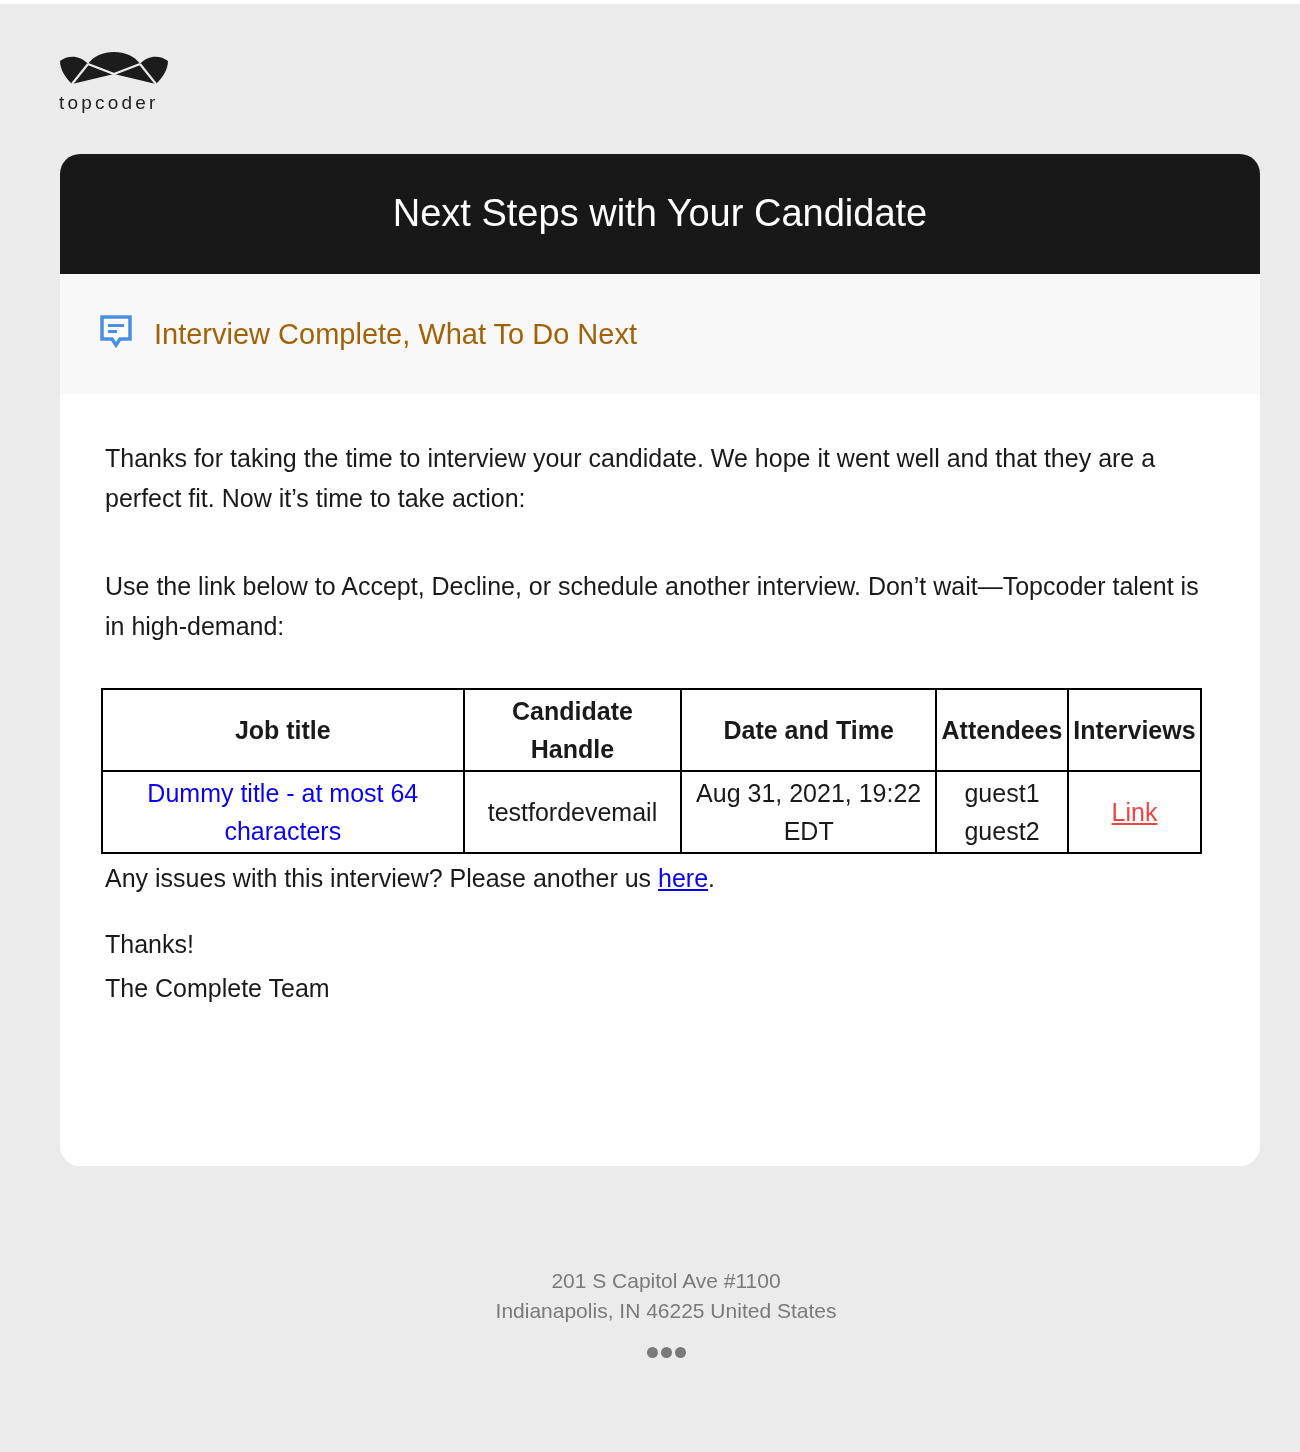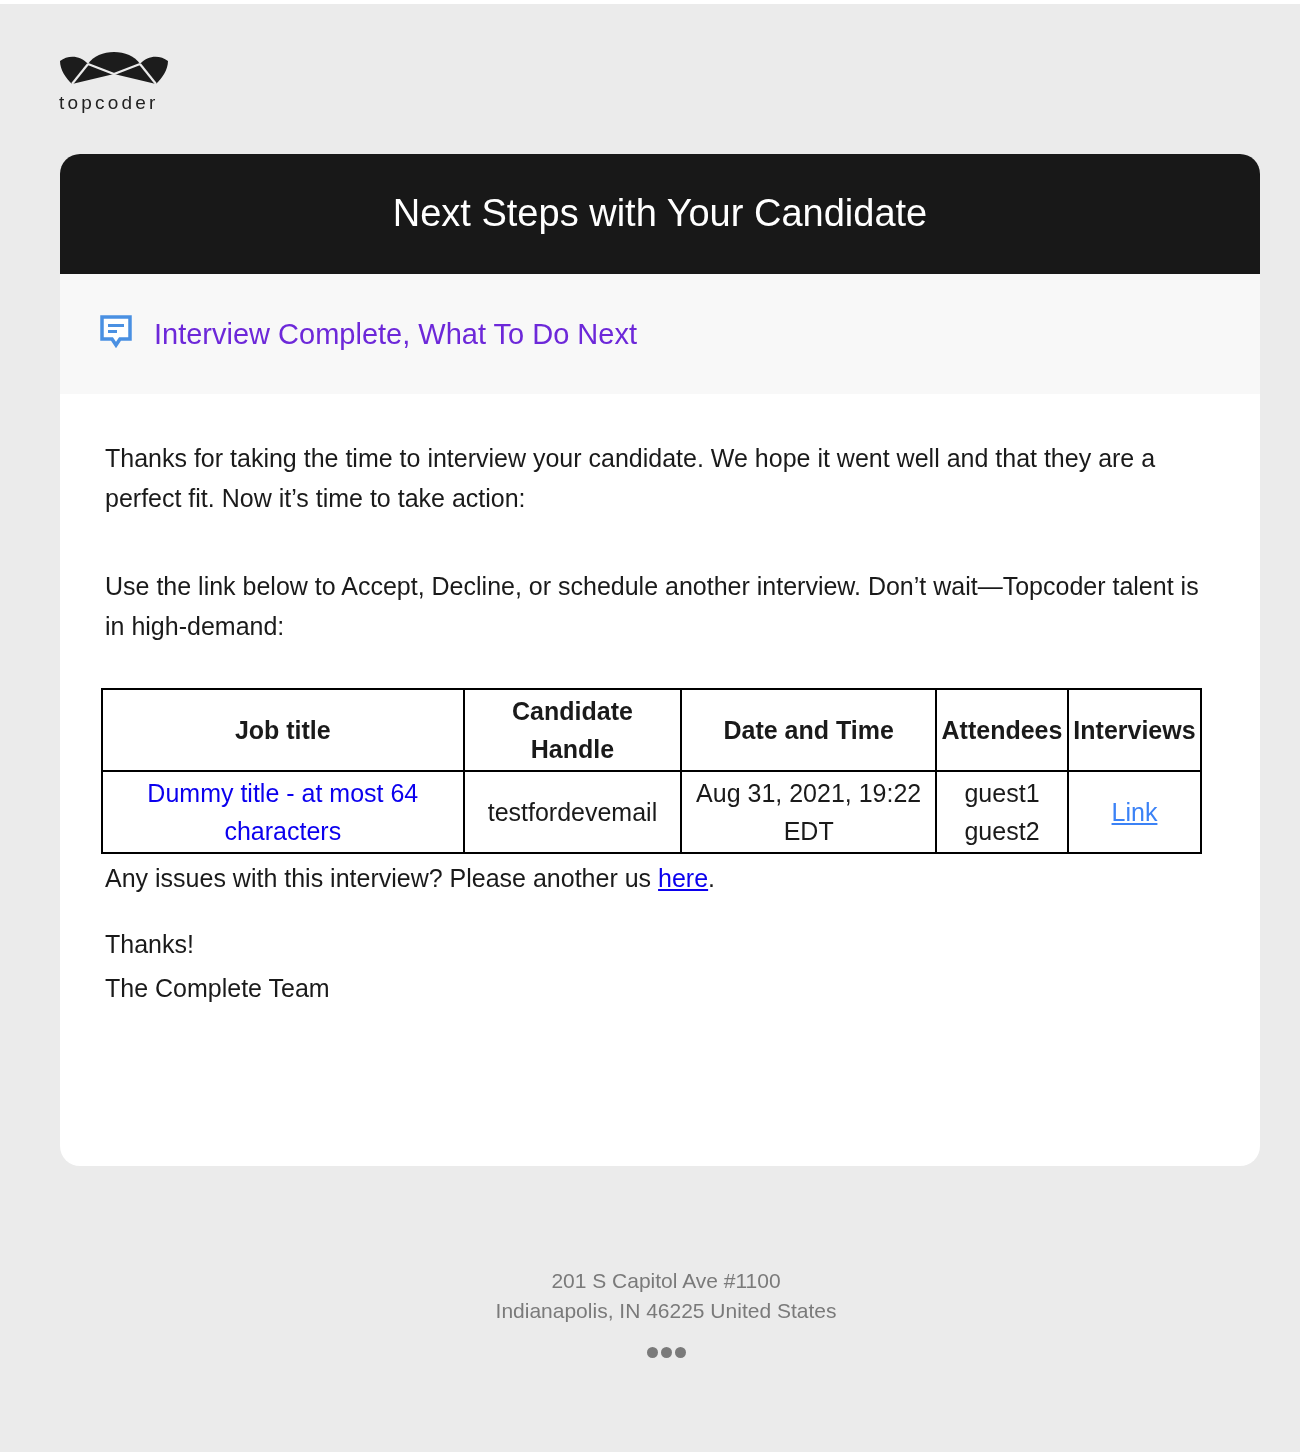--- a/index.html
+++ b/index.html
@@ -64,21 +64,21 @@
       padding-left: 40px;
     }
     .subheader-icon {
       width: 32px;
       height: 34px;
       margin-right: 22px;
       margin-top: -4px;
     }
     .subheader-title {
       font-size: 29px;
-      color: #6d28d9;
+      color: #a16207;
     }
     .body {
       padding: 40px 41px 0 41px;
       font-size: 25px;
       line-height: 40px;
       color: #1a1a1a;
     }
     .body p { margin: 4px; }
     .para-gap { height: 40px; }
     table.info {
@@ -100,21 +100,21 @@
     }
     table.info td {
       height: 82px;
     }
     .col-job { width: 362px; }
     .col-handle { width: 218px; }
     .col-date { width: 256px; }
     .col-att { width: 132px; }
     .col-int { width: 133px; }
     a.link-blue { color: #0b00ee; }
-    a.link-visited { color: #3b82f6; text-decoration: underline; }
+    a.link-visited { color: #ef4444; text-decoration: underline; }
     .contact {
       margin-top: 40px;
     }
     .signoff {
       margin-top: 26px;
     }
     .footer {
       position: absolute;
       left: 16px;
       width: 1300px;

